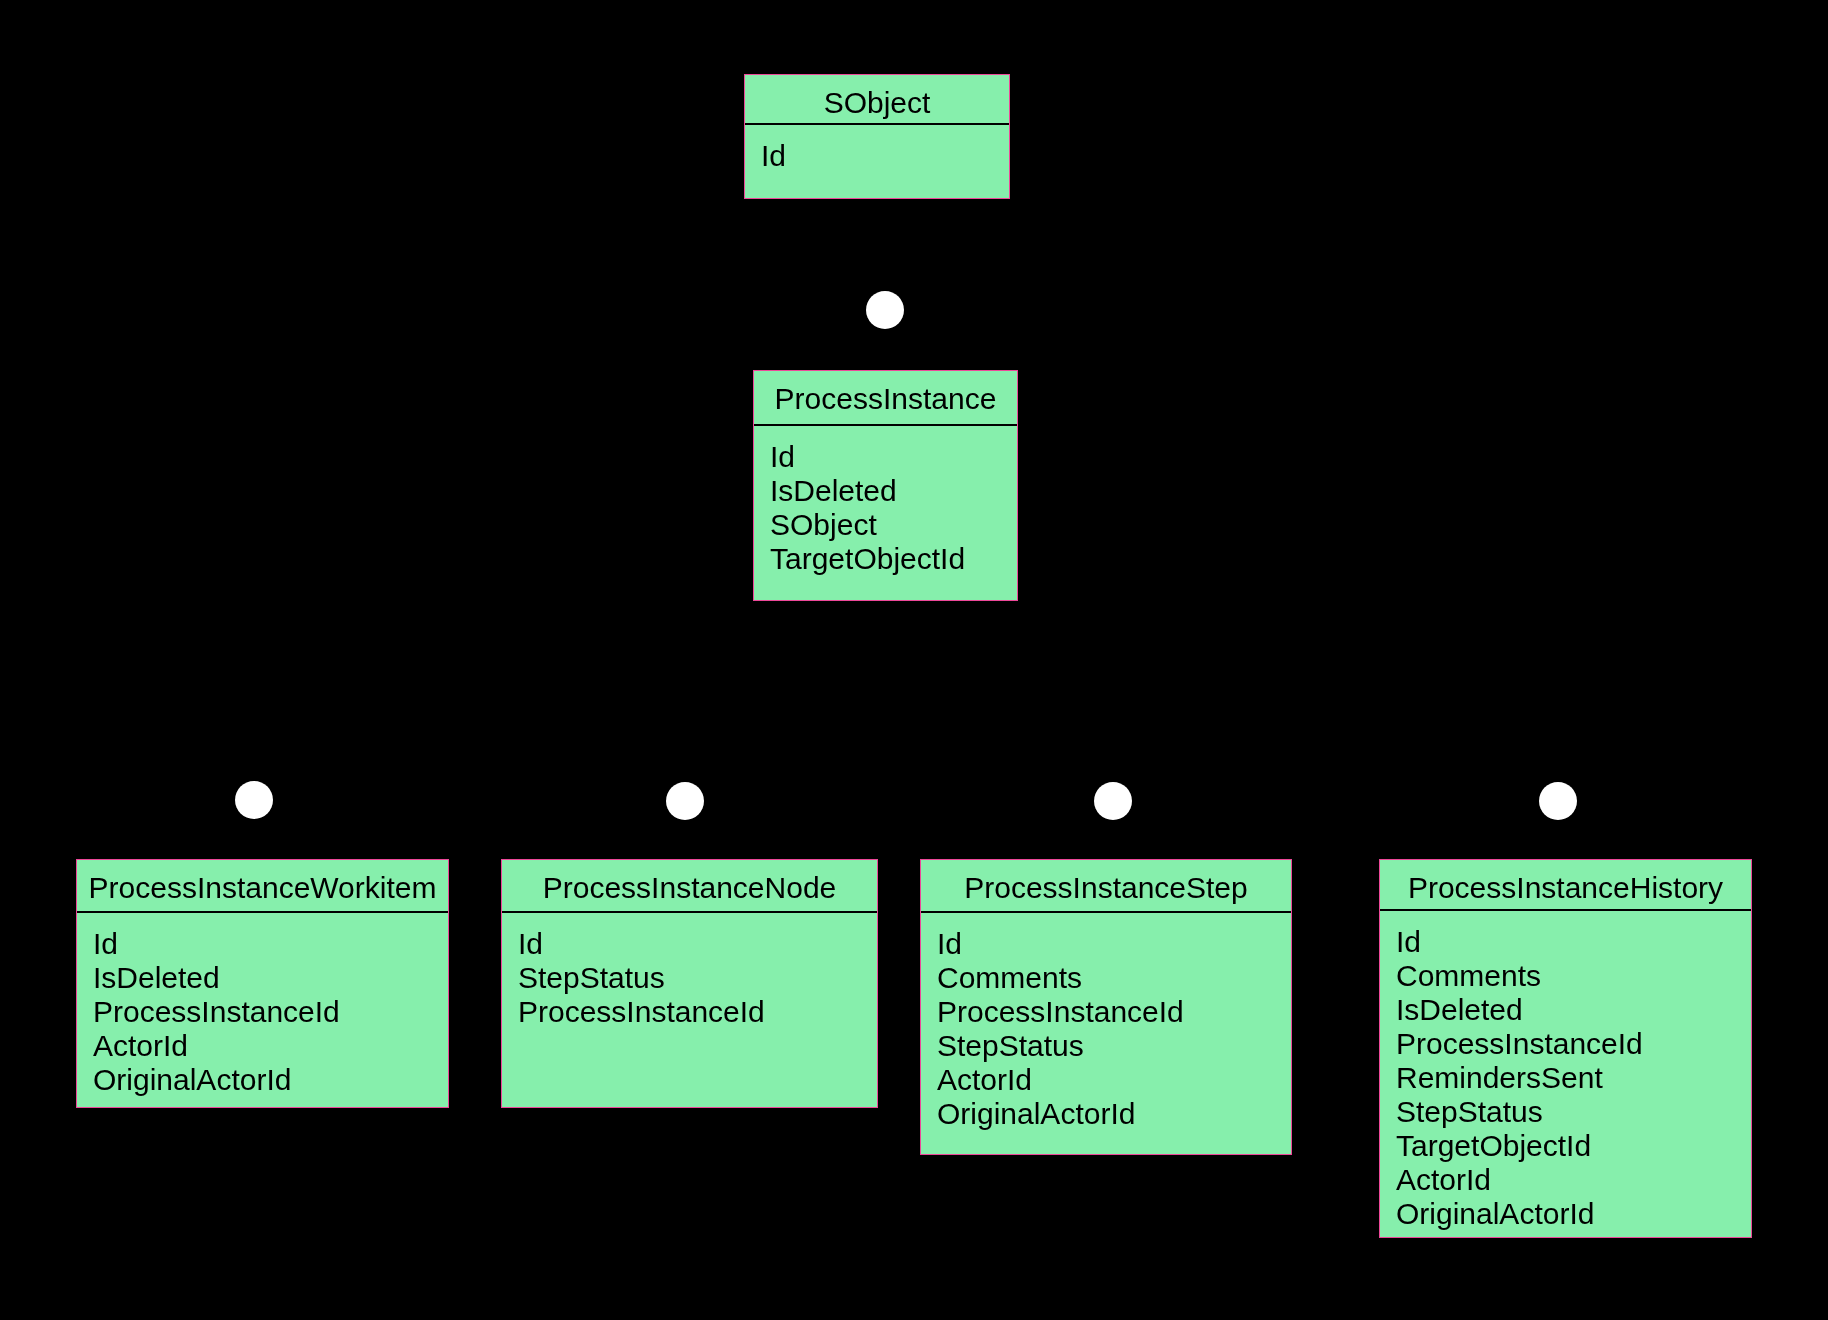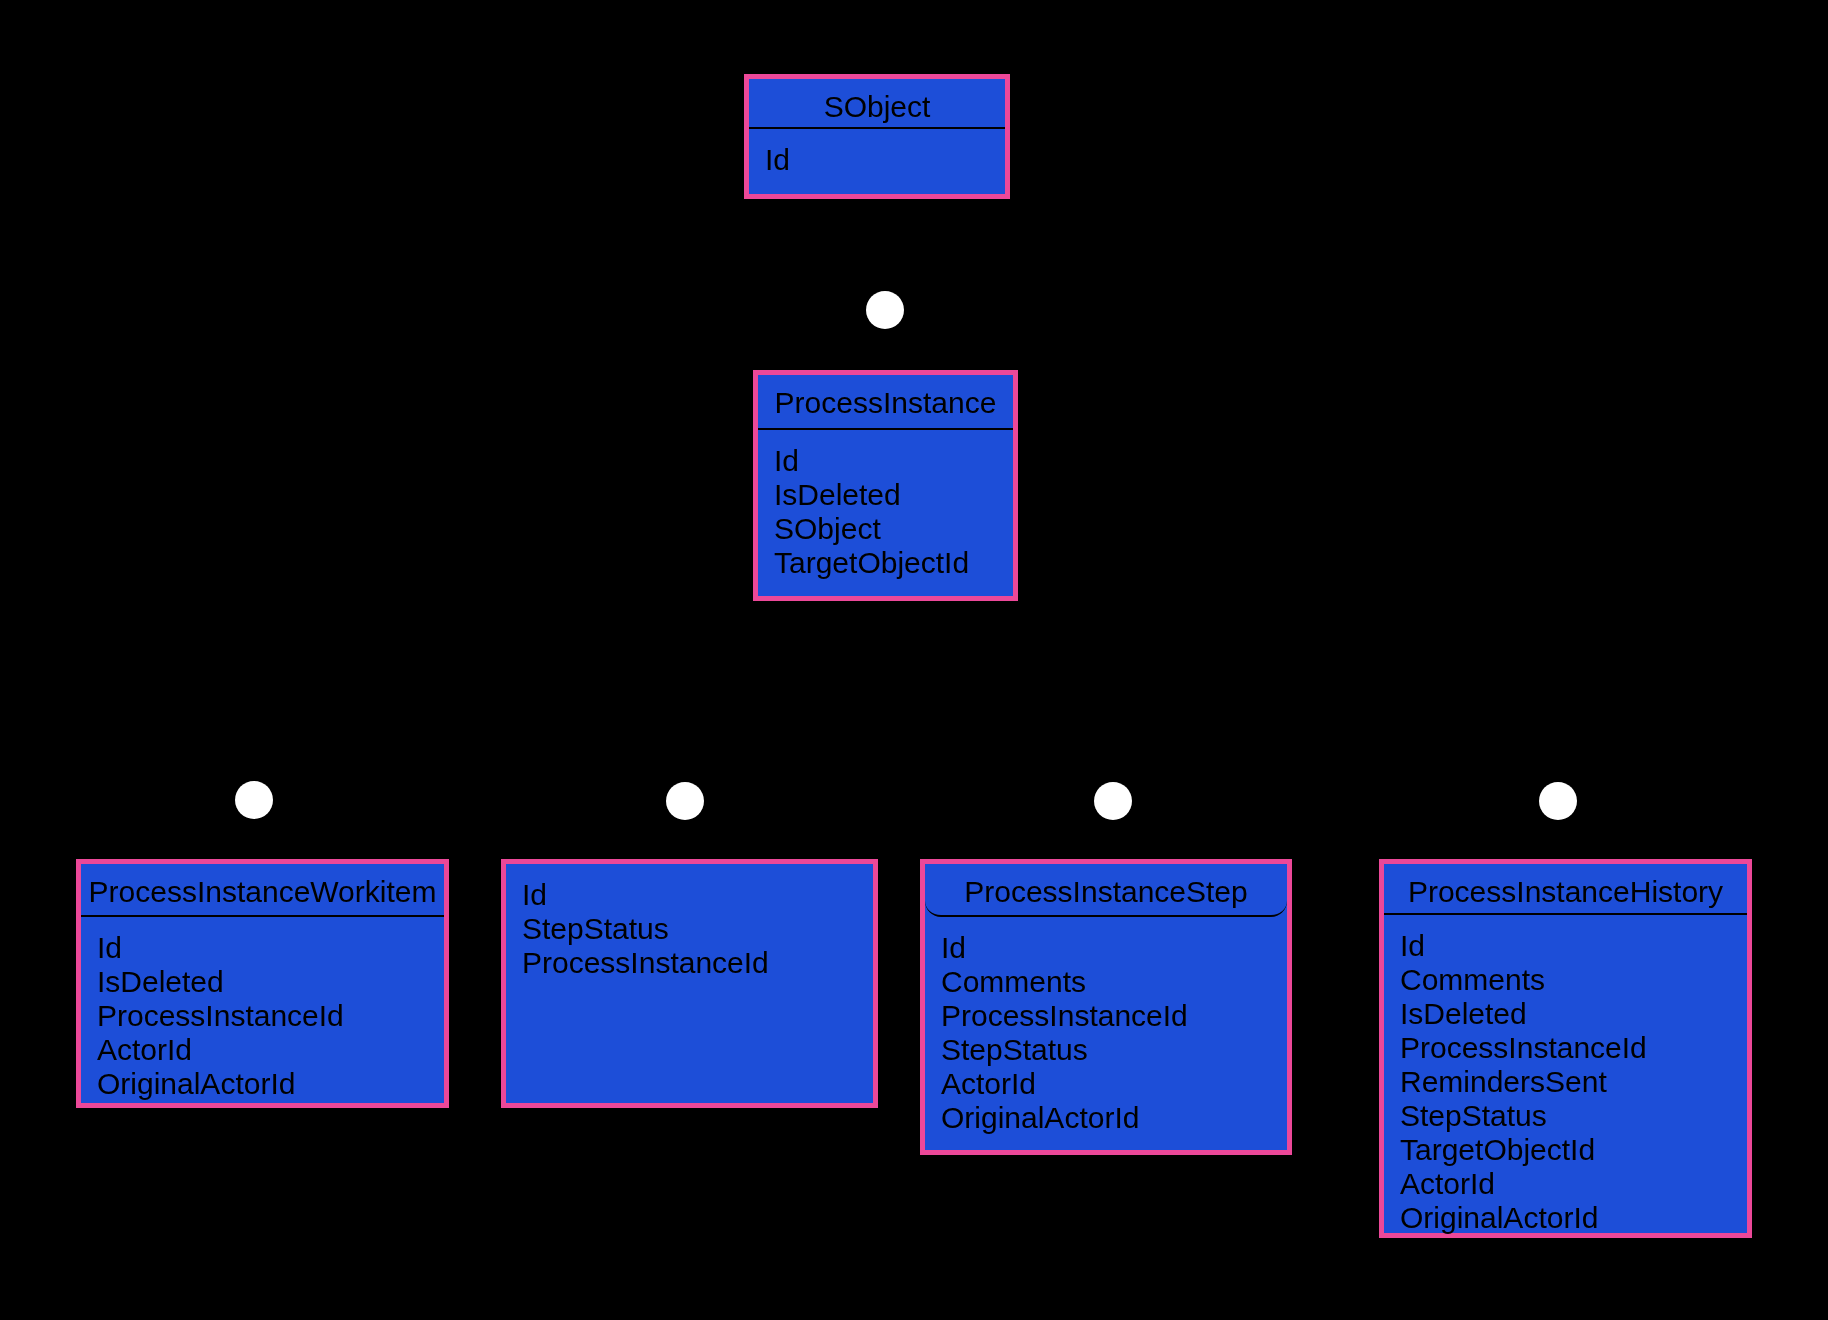--- a/index.html
+++ b/index.html
@@ -11,22 +11,22 @@
   #canvas {
     position: relative;
     width: 1828px;
     height: 1320px;
     background: #000000;
     overflow: hidden;
     font-family: "Liberation Sans", sans-serif;
   }
   .uml-class {
     position: absolute;
-    background: #1d4ed8;
-    border: 5px solid #ec4899;
+    background: #86efac;
+    border: 1px solid #ec4899;
     box-sizing: border-box;
     color: #000000;
   }
   .uml-header {
     text-align: center;
     font-size: 30px;
     line-height: 1;
     padding: 13px 6px 12px 6px;
     border-bottom: 2px solid #000000;
     white-space: nowrap;
@@ -82,29 +82,30 @@
     <div class="uml-attrs">
       <div class="uml-attr">Id</div>
       <div class="uml-attr">IsDeleted</div>
       <div class="uml-attr">ProcessInstanceId</div>
       <div class="uml-attr">ActorId</div>
       <div class="uml-attr">OriginalActorId</div>
     </div>
   </div>
 
   <div class="uml-class" style="left:501px; top:859px; width:377px; height:249px;">
+    <div class="uml-header" style="height:53px;">ProcessInstanceNode</div>
     <div class="uml-attrs">
       <div class="uml-attr">Id</div>
       <div class="uml-attr">StepStatus</div>
       <div class="uml-attr">ProcessInstanceId</div>
     </div>
   </div>
 
   <div class="uml-class" style="left:920px; top:859px; width:372px; height:296px;">
-    <div class="uml-header" style="height:53px;border-radius:16px;">ProcessInstanceStep</div>
+    <div class="uml-header" style="height:53px;">ProcessInstanceStep</div>
     <div class="uml-attrs">
       <div class="uml-attr">Id</div>
       <div class="uml-attr">Comments</div>
       <div class="uml-attr">ProcessInstanceId</div>
       <div class="uml-attr">StepStatus</div>
       <div class="uml-attr">ActorId</div>
       <div class="uml-attr">OriginalActorId</div>
     </div>
   </div>
 

